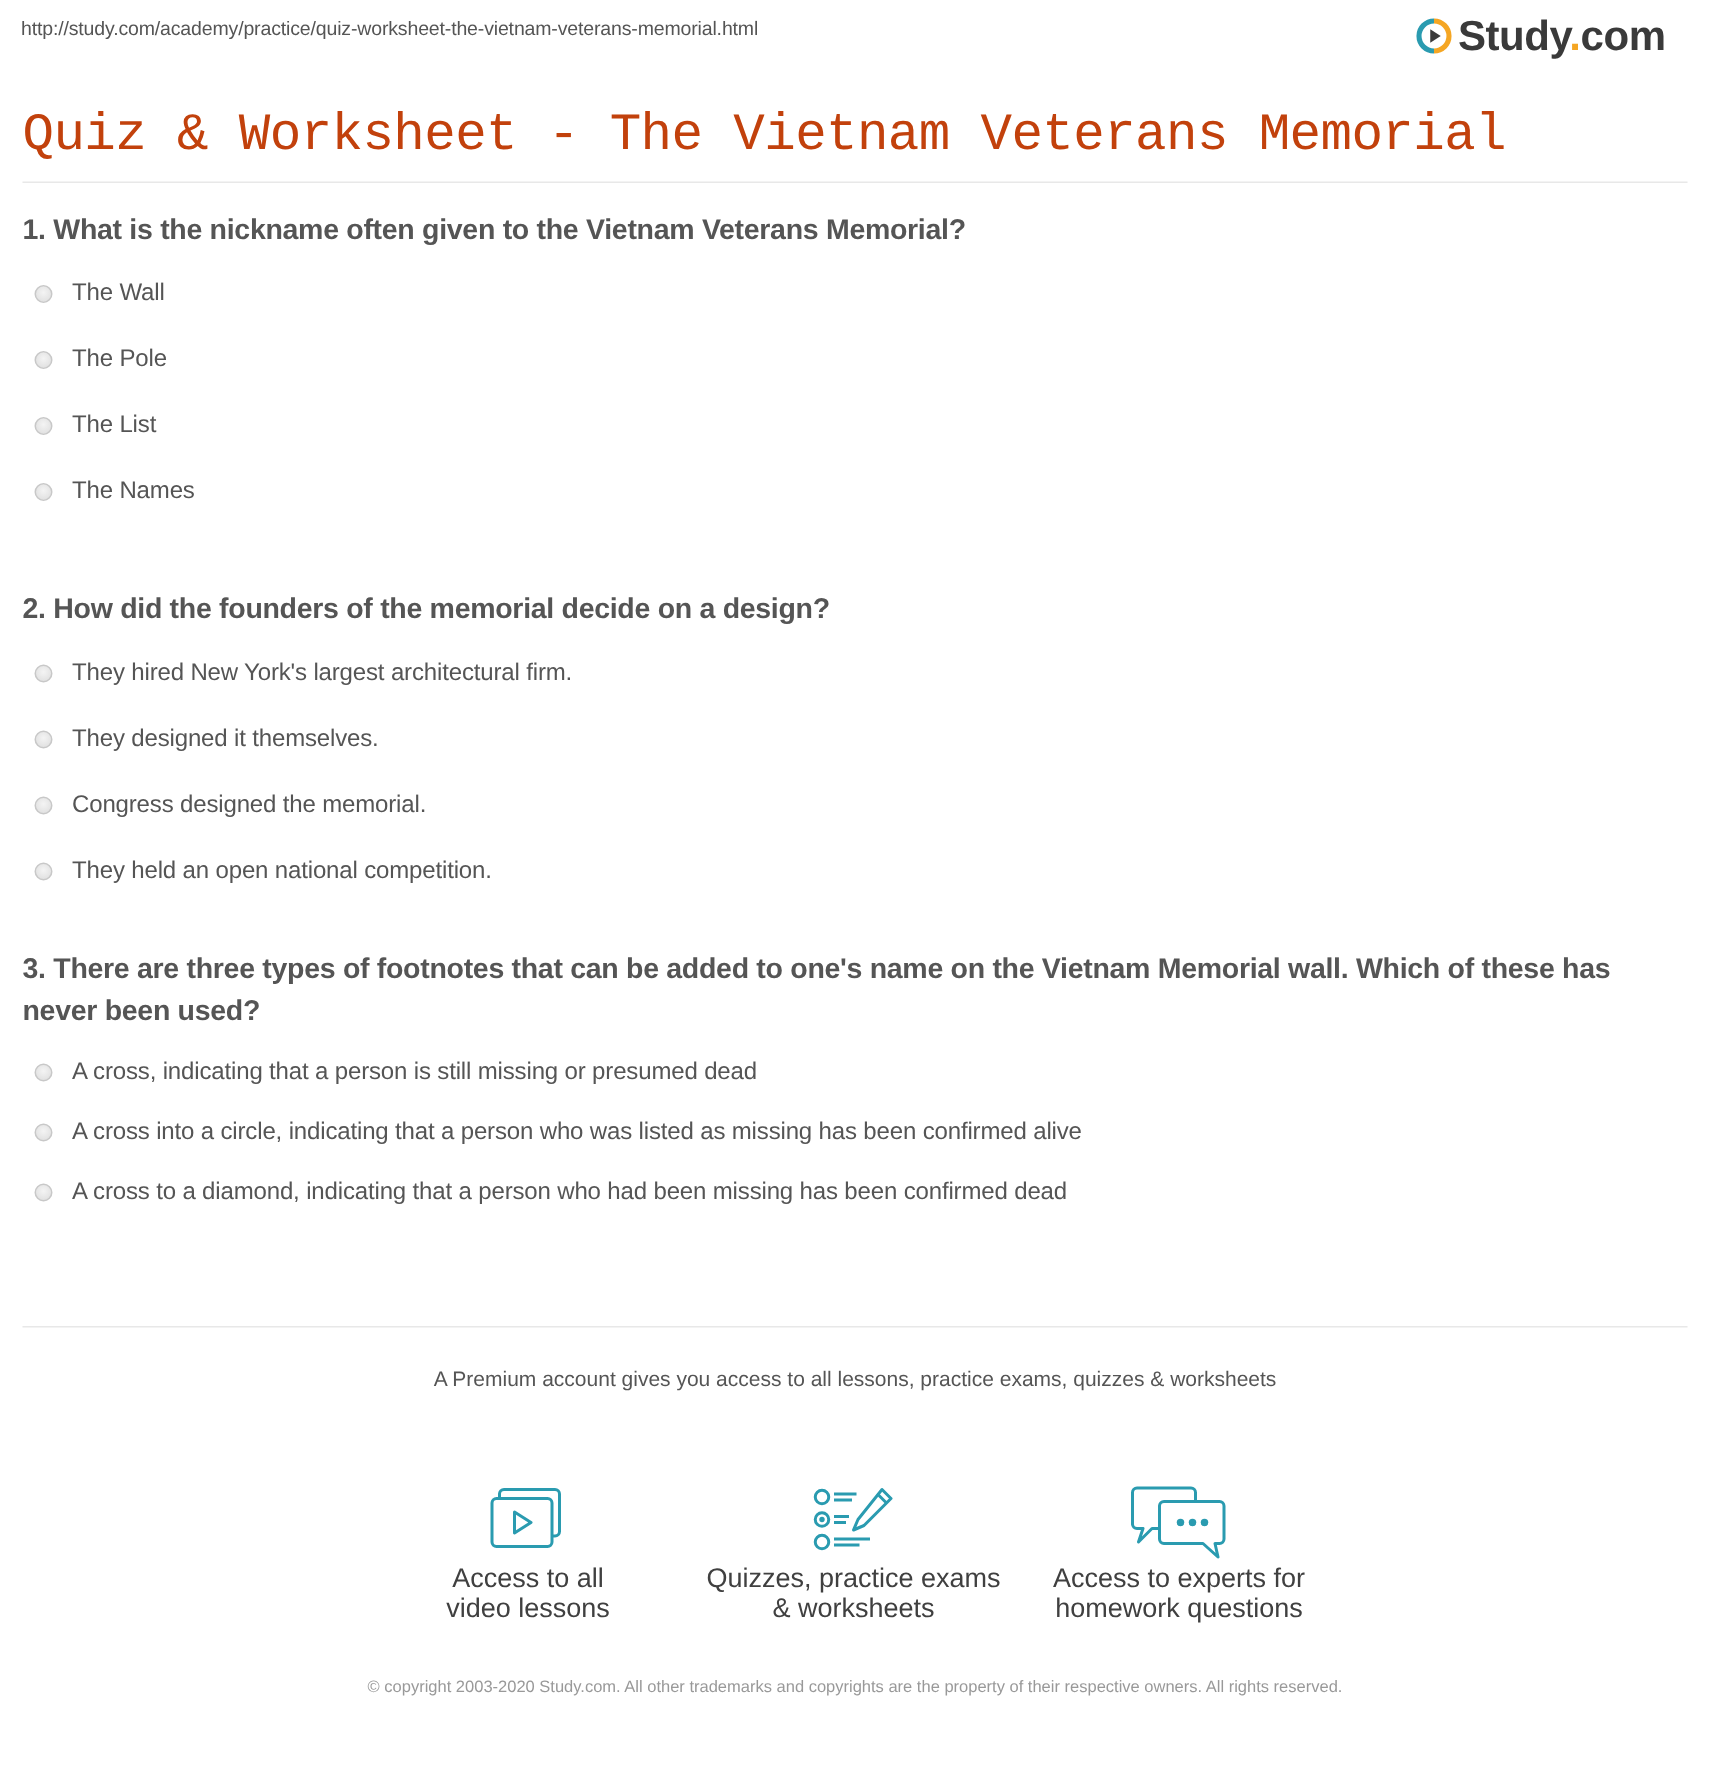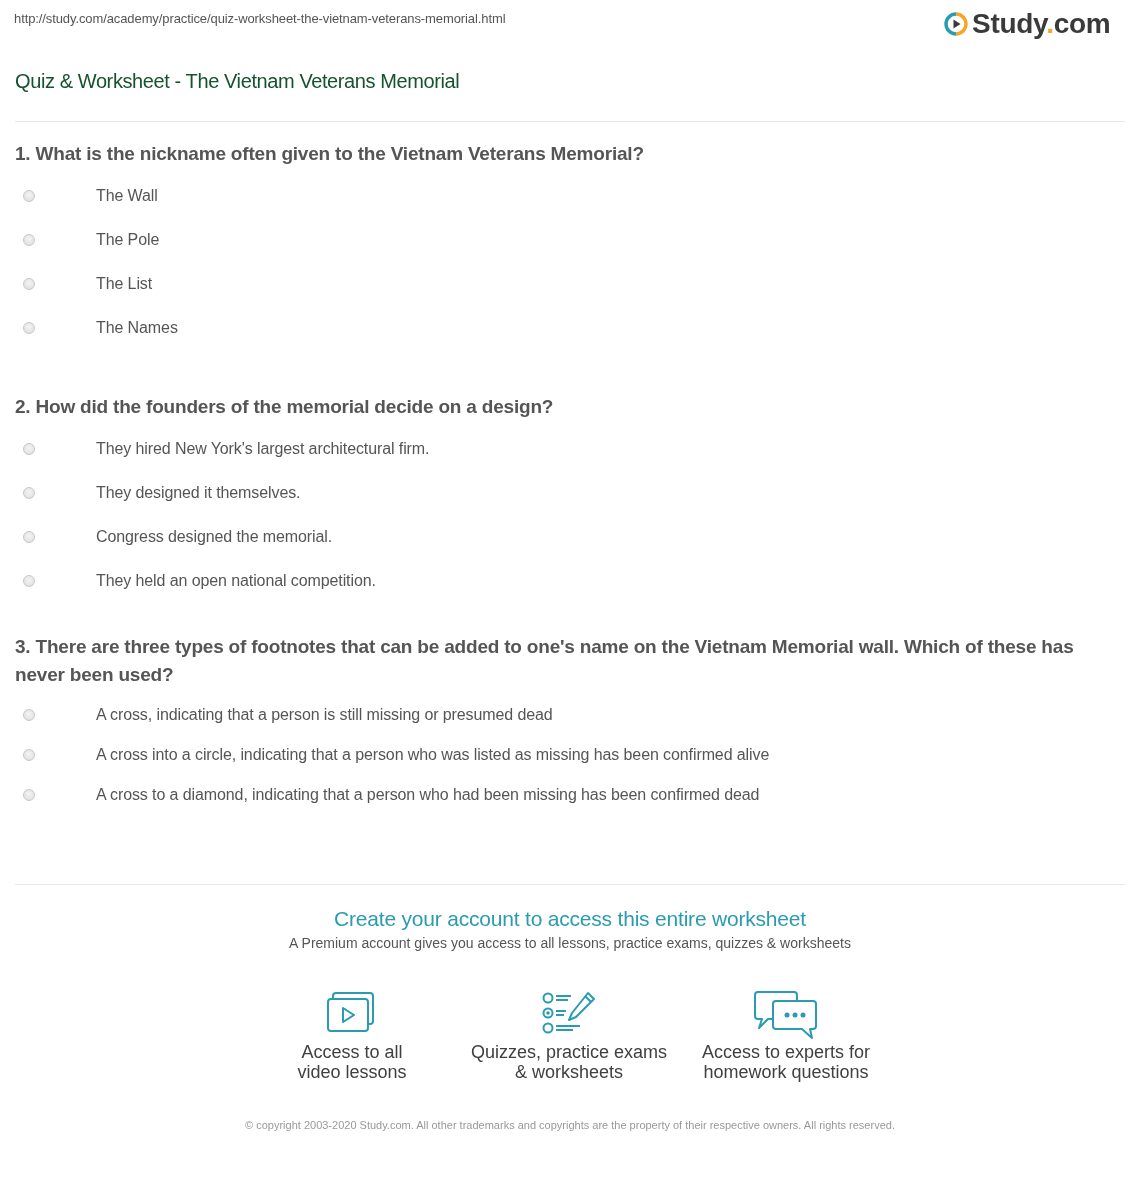--- a/index.html
+++ b/index.html
@@ -6,29 +6,29 @@
   html, body { width: 1140px; height: 1181px; background: #ffffff; overflow: hidden; }
   body { font-family: "Liberation Sans", "DejaVu Sans", sans-serif; color: #555555; position: relative; }
 
   .topbar { position: absolute; left: 0; top: 0; width: 1140px; height: 50px; }
   .url { position: absolute; left: 14px; top: 11px; font-size: 13px; color: #555; letter-spacing: -0.1px; }
   .logo { position: absolute; left: 944px; top: 8px; display: flex; align-items: center; }
   .logo svg { display: block; }
   .logo-text { font-size: 28px; font-weight: bold; color: #3a3a3a; margin-left: 4px; letter-spacing: -0.3px; line-height: 32px; }
   .logo-dot { color: #f5a623; }
 
-  .page-title { position: absolute; left: 15px; top: 70px; font-size: 20px; color: #14532d; font-weight: normal; letter-spacing: -0.4px; }
+  .page-title { position: absolute; left: 15px; top: 70px; font-size: 35px; color: #c2410c; font-weight: normal; letter-spacing: -0.4px; font-family: Liberation Mono, monospace; }
   .hr { position: absolute; left: 15px; width: 1110px; height: 1px; background: #e8e8e8; }
 
   .question { position: absolute; left: 15px; width: 1110px; }
   .q-text { font-size: 19px; color: #555; font-weight: bold; line-height: 28px; letter-spacing: -0.2px; }
   .opt { position: absolute; left: 8px; display: flex; align-items: center; }
   .radio { width: 12px; height: 12px; border-radius: 50%; border: 1px solid #c8c8c8;
            background: radial-gradient(circle at 50% 40%, #f4f4f4 0%, #dcdcdc 100%); margin-right: 13px; flex: none; }
-  .opt-label { font-size: 16px; color: #555; letter-spacing: -0.1px; margin-left: 48px; }
+  .opt-label { font-size: 16px; color: #555; letter-spacing: -0.1px; }
 
   .cta { position: absolute; left: 0; width: 1140px; text-align: center; }
   .cta-title { font-size: 21px; color: #2a9bb0; font-weight: normal; letter-spacing: -0.2px; }
   .cta-sub { font-size: 14px; color: #555; margin-top: 4px; }
 
   .feature { position: absolute; width: 200px; text-align: center; }
   .feature svg { display: block; margin: 0 auto; }
   .feature-label { font-size: 18px; color: #404040; line-height: 20px; margin-top: 8px; }
 
   .footer { position: absolute; left: 210px; width: 720px; top: 1117px; text-align: center; font-size: 11px; color: #999; line-height: 17px; }
@@ -103,21 +103,20 @@
   </div>
   <div class="opt" style="top:153px;">
     <span class="radio"></span>
     <span class="opt-label">A cross to a diamond, indicating that a person who had been missing has been confirmed dead</span>
   </div>
 </div>
 
 <div class="hr" style="top:884px;"></div>
 
 <div class="cta" style="top:907px;">
-  <div class="cta-title">Create your account to access this entire worksheet</div>
   <div class="cta-sub">A Premium account gives you access to all lessons, practice exams, quizzes &amp; worksheets</div>
 </div>
 
 <div class="feature" style="left:252px; top:990px;">
   <svg width="52" height="44" viewBox="0 0 52 44">
     <rect x="7" y="3" width="40" height="31" rx="3" fill="#fff" stroke="#2a9bb0" stroke-width="2"></rect>
     <rect x="2" y="9" width="40" height="32" rx="3" fill="#fff" stroke="#2a9bb0" stroke-width="2"></rect>
     <path d="M17 18 L28 25 L17 32 Z" fill="none" stroke="#2a9bb0" stroke-width="2" stroke-linejoin="round"></path>
   </svg>
   <div class="feature-label">

